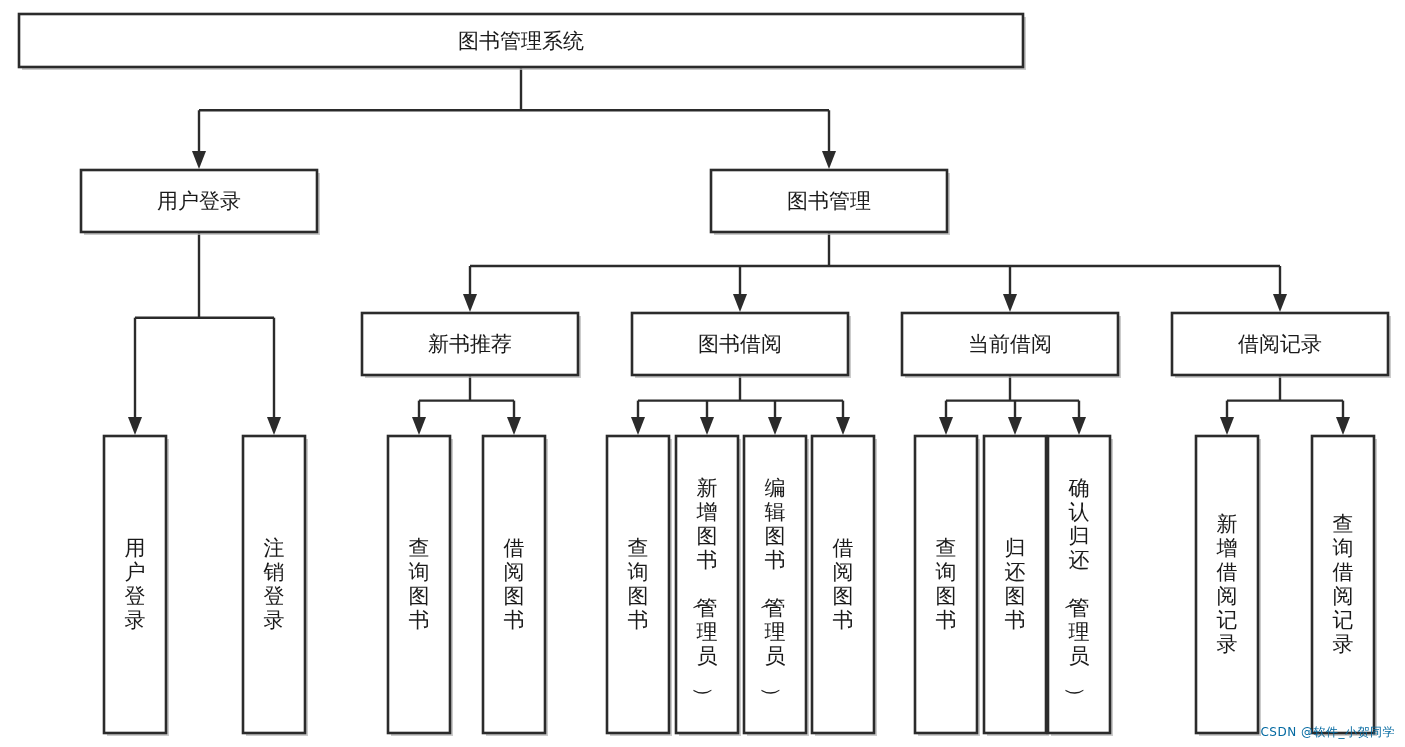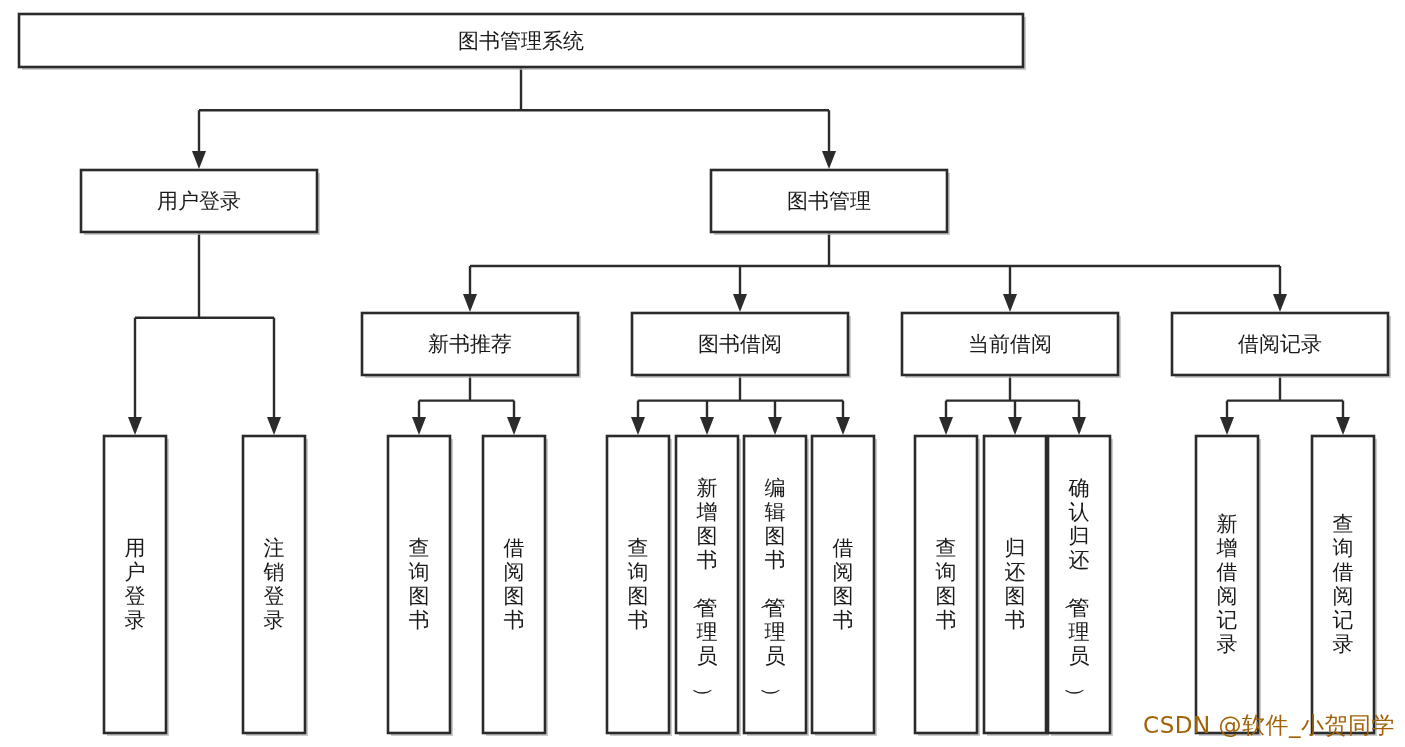--- a/index.html
+++ b/index.html
@@ -61,22 +61,22 @@
     font-size: 21px;
     fill: #1a1a1a;
     text-anchor: middle;
     white-space: pre;
   }
   .watermark {
     position: absolute;
     right: 10px;
     bottom: 6px;
     font-family: "DejaVu Sans", "Liberation Sans", sans-serif;
-    font-size: 23px;
-    color: #a16207;
+    font-size: 12px;
+    color: #0369a1;
     letter-spacing: 0.5px;
     user-select: none;
     pointer-events: none;
     white-space: nowrap;
     text-align: center;
   }
 </style>
 </head>
 <body>
 

